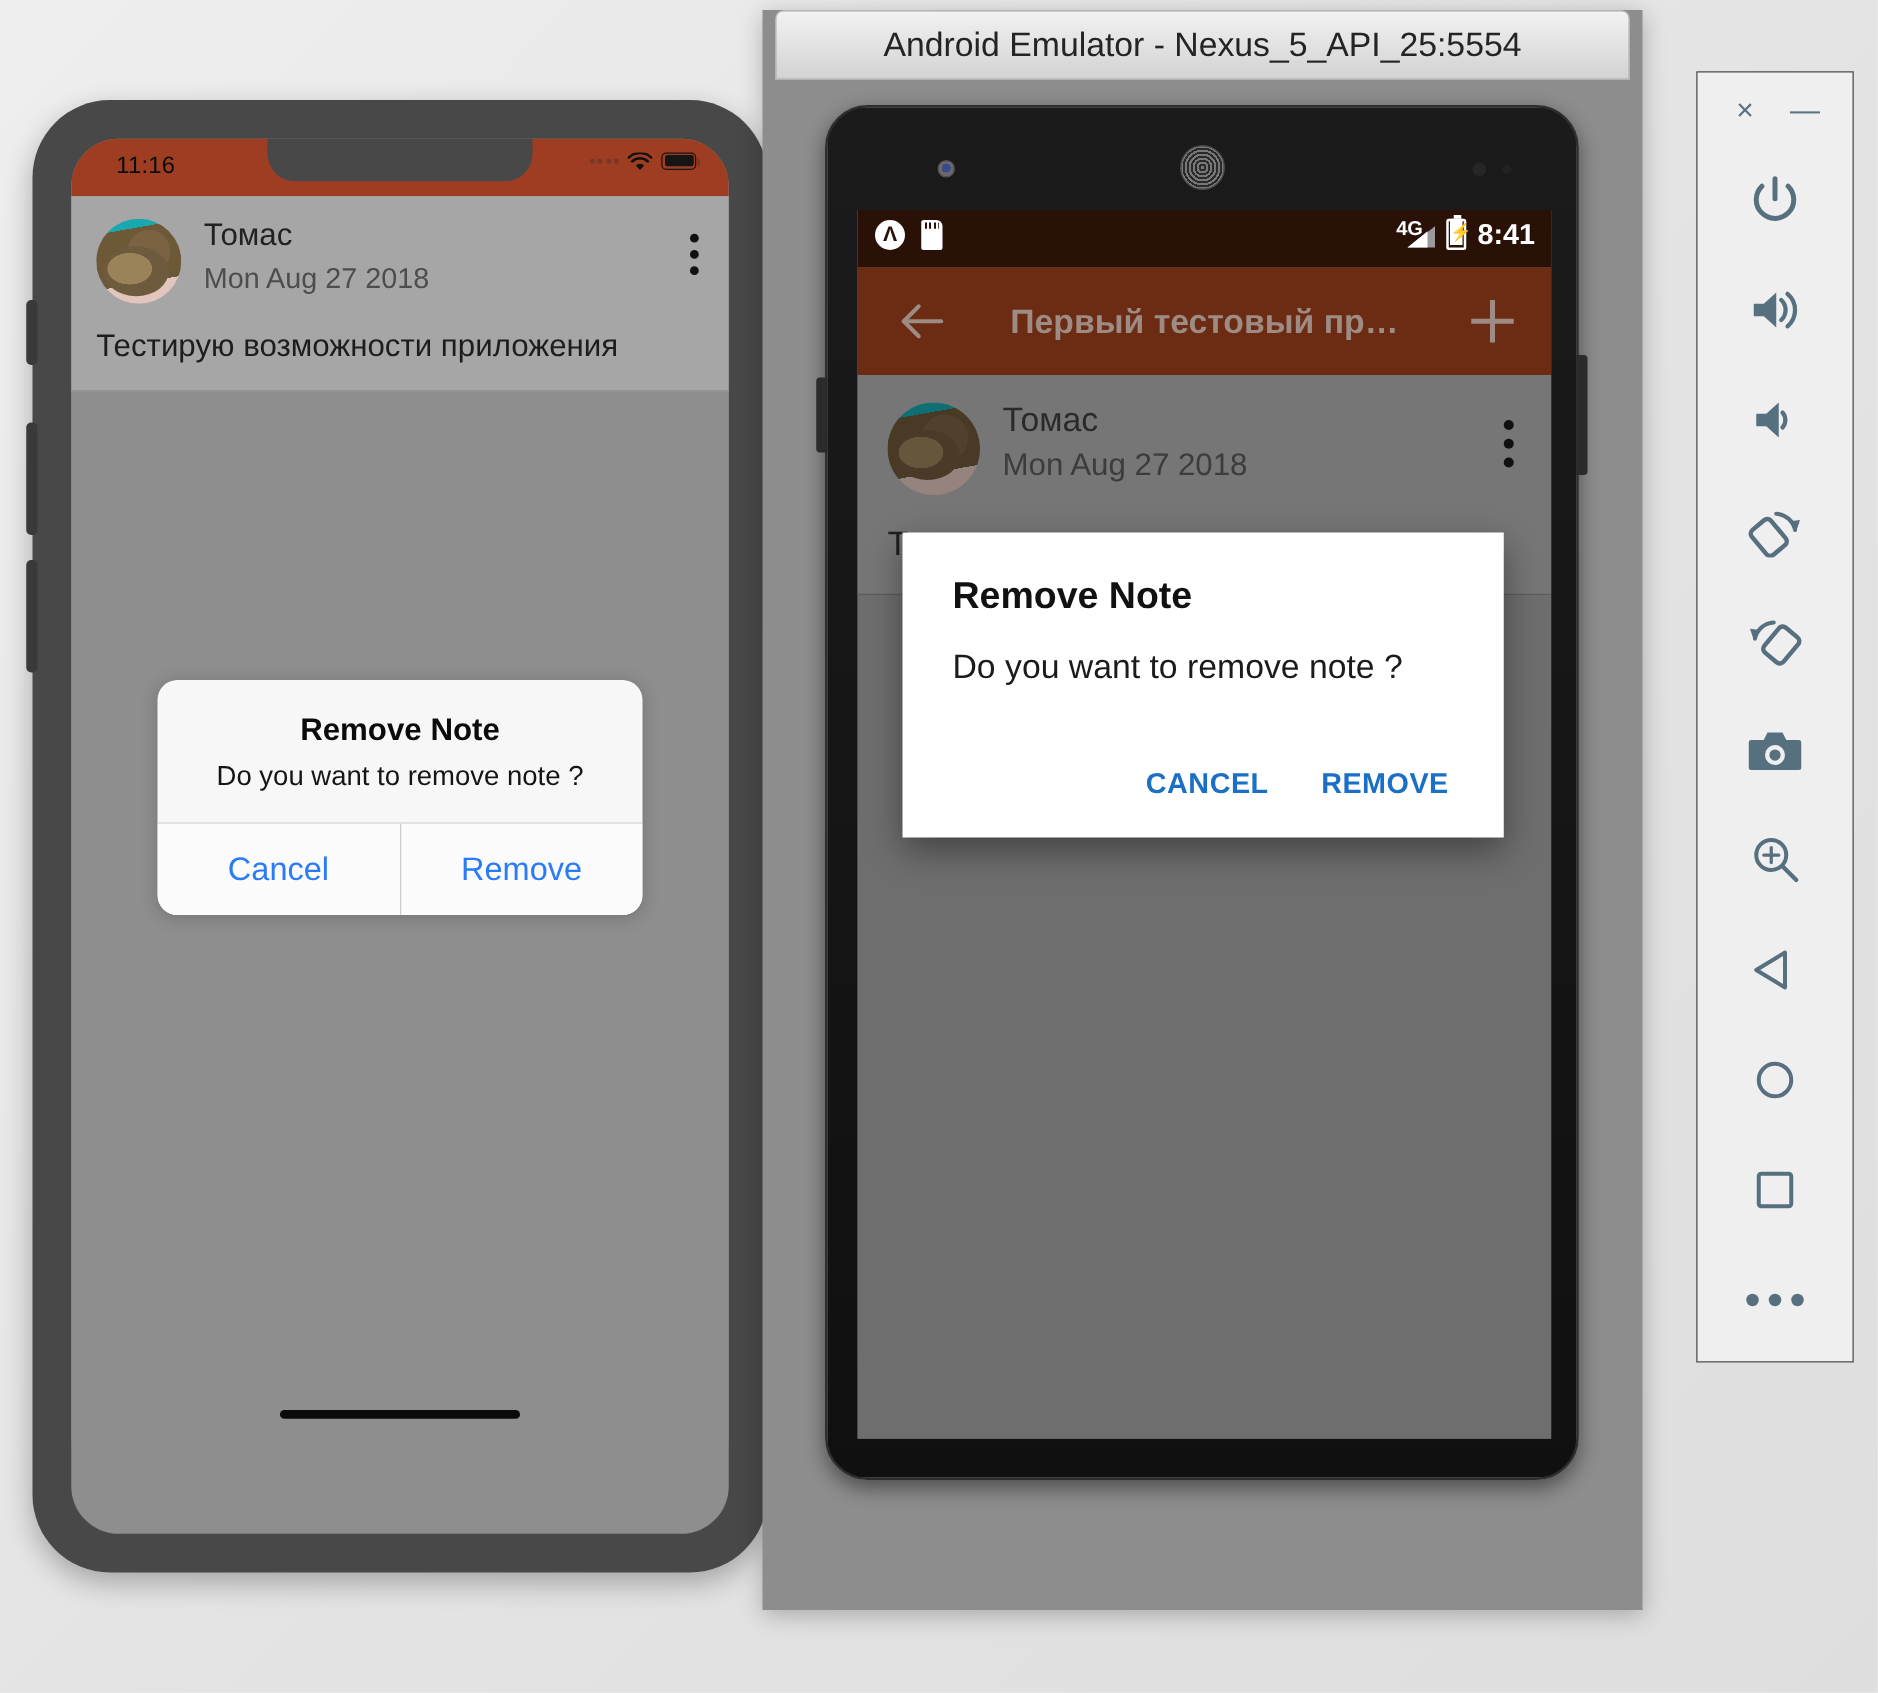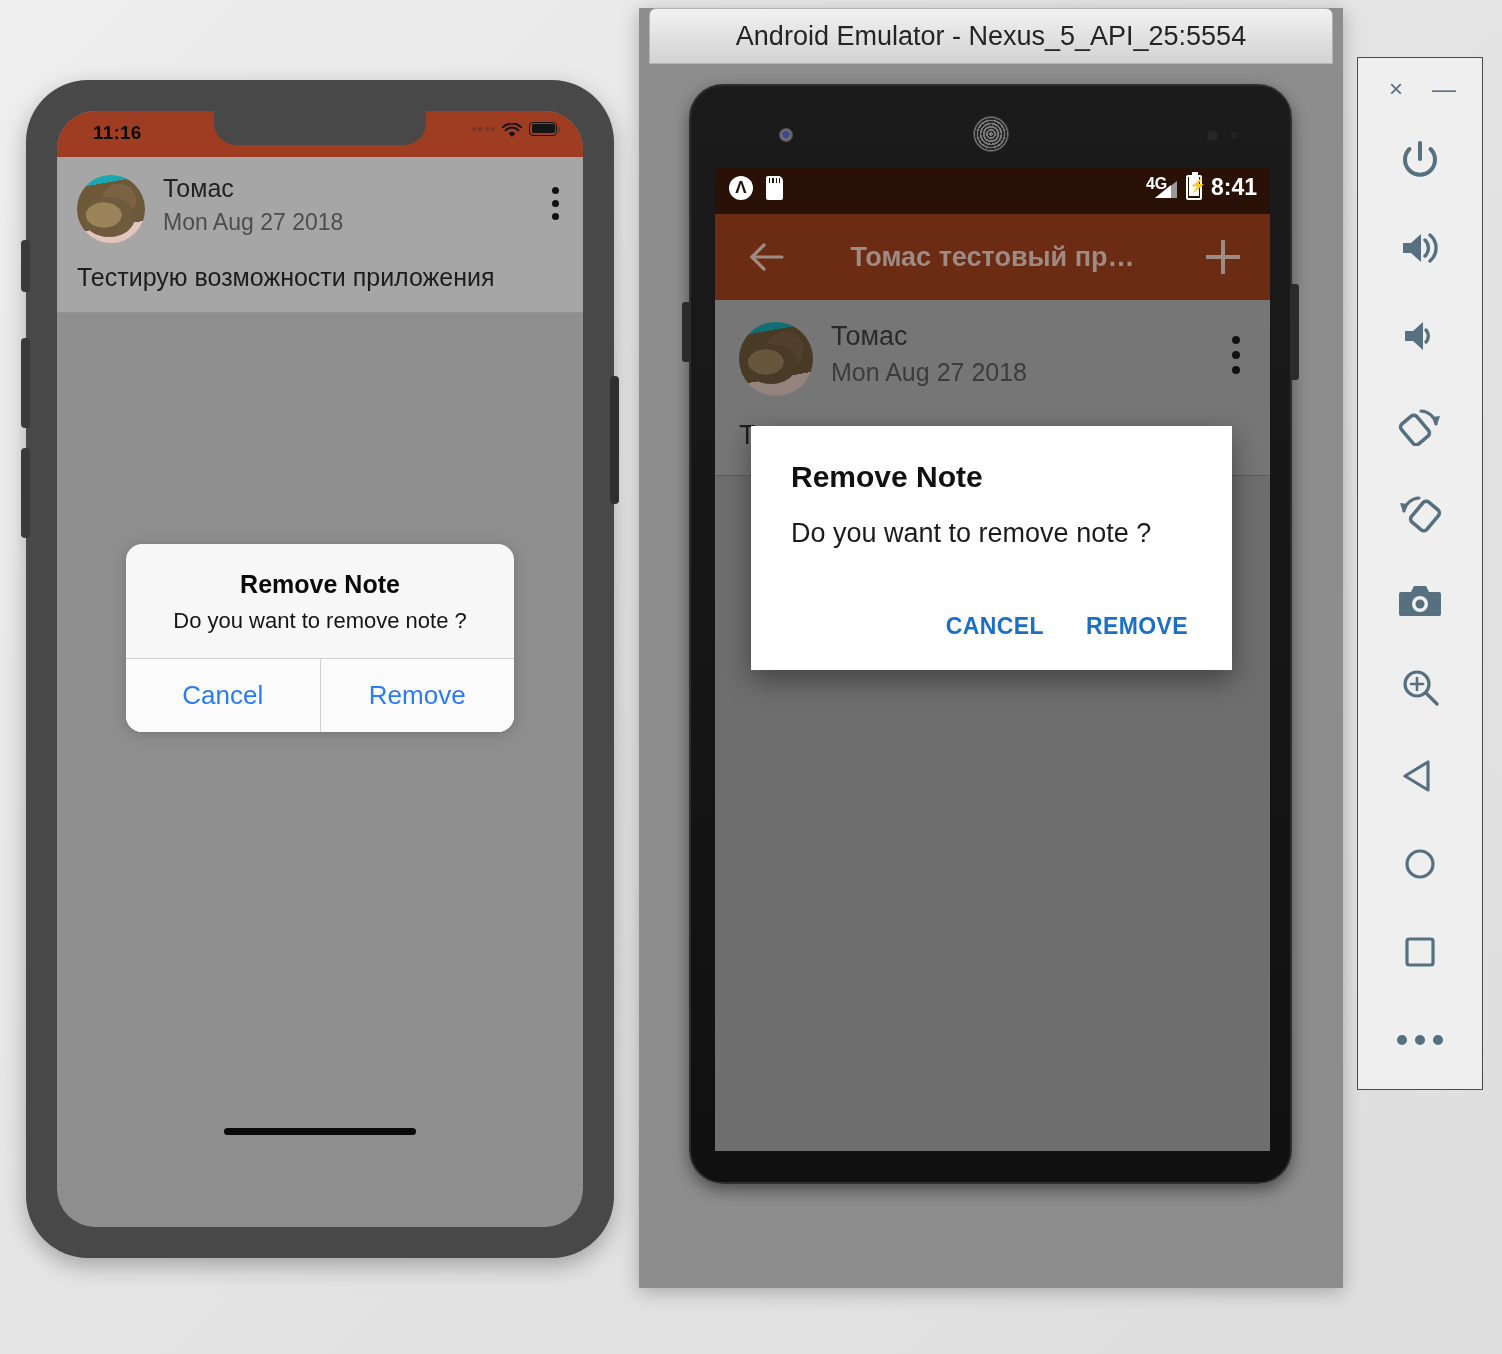--- a/index.html
+++ b/index.html
@@ -29,21 +29,21 @@
   #iphone .btn-power  { right: -5px; top: 296px; width: 9px; height: 128px; background:#2f2f2f; }
 
   #ios-screen {
     position: absolute; left: 31px; top: 31px;
     width: 526px; height: 1116px;
     border-radius: 38px; overflow: hidden;
     background: #8e8e8e;
   }
   #ios-statusbar {
     position: relative; height: 46px; background: #9e3d22;
-    color: #0c0c0c; font-size: 19px; font-weight: bold;
+    color: #0c0c0c; font-size: 19px; font-weight: normal;
   }
   #ios-statusbar .time { position:absolute; left:36px; top:11px; letter-spacing:.2px; }
   #ios-notch {
     position: absolute; left: 50%; transform: translateX(-50%); top: -6px;
     width: 212px; height: 40px; background: #484848;
     border-bottom-left-radius: 22px; border-bottom-right-radius: 22px;
   }
   #ios-statusbar .right-icons {
     position: absolute; right: 26px; top: 10px;
     display: flex; align-items: center; gap: 7px;
@@ -119,21 +119,21 @@
   #ios-alert .m { font-size: 22px; color:#151515; margin-top: 9px; }
   #ios-alert .btns { display:flex; border-top:1px solid #cfcfcf; }
   #ios-alert .btns button {
     flex:1; background:#fbfbfb; border:none; padding: 21px 0;
     font-size: 26px; color:#2a7bf6; font-family:"Liberation Sans",sans-serif; cursor:pointer;
   }
   #ios-alert .btns button + button { border-left: 1px solid #cfcfcf; }
 
   
   #emu-window {
-    position:absolute; left: 639px; top: 8px; width: 704px; height: 1280px;
+    position:absolute; left: 610px; top: 8px; width: 704px; height: 1280px;
     background: #8d8d8d;
     box-shadow: 0 4px 18px rgba(0,0,0,.25);
   }
   #emu-titlebar {
     position:absolute; left: 10px; top: 0; width: 684px; height: 56px;
     background: linear-gradient(#f2f2f2, #d2d2d2);
     border: 1px solid #b4b4b4; border-top-left-radius: 7px; border-top-right-radius: 7px;
     display:flex; align-items:center; justify-content:center;
   }
   #emu-titlebar .t { font-size: 27px; color:#242424; }
@@ -347,21 +347,21 @@
           </div>
         </div>
 
         <div id="and-toolbar">
           <span class="back">
             <svg viewBox="0 0 36 34" width="36" height="34">
               <line x1="3" y1="17" x2="33" y2="17" stroke="#9d8b84" stroke-width="3.2" stroke-linecap="round"></line>
               <polyline points="15,5 3,17 15,29" stroke="#9d8b84" stroke-width="3.2" fill="none" stroke-linecap="round" stroke-linejoin="round"></polyline>
             </svg>
           </span>
-          <span class="title">Томас тестовый пр…</span>
+          <span class="title">Первый тестовый пр…</span>
           <span class="plus"></span>
         </div>
 
         <div id="and-content">
           <div class="note-card-and">
             <div class="note-head">
               <div class="avatar android"></div>
               <div class="note-meta">
                 <div class="note-name">Томас</div>
                 <div class="note-date">Mon Aug 27 2018</div>

